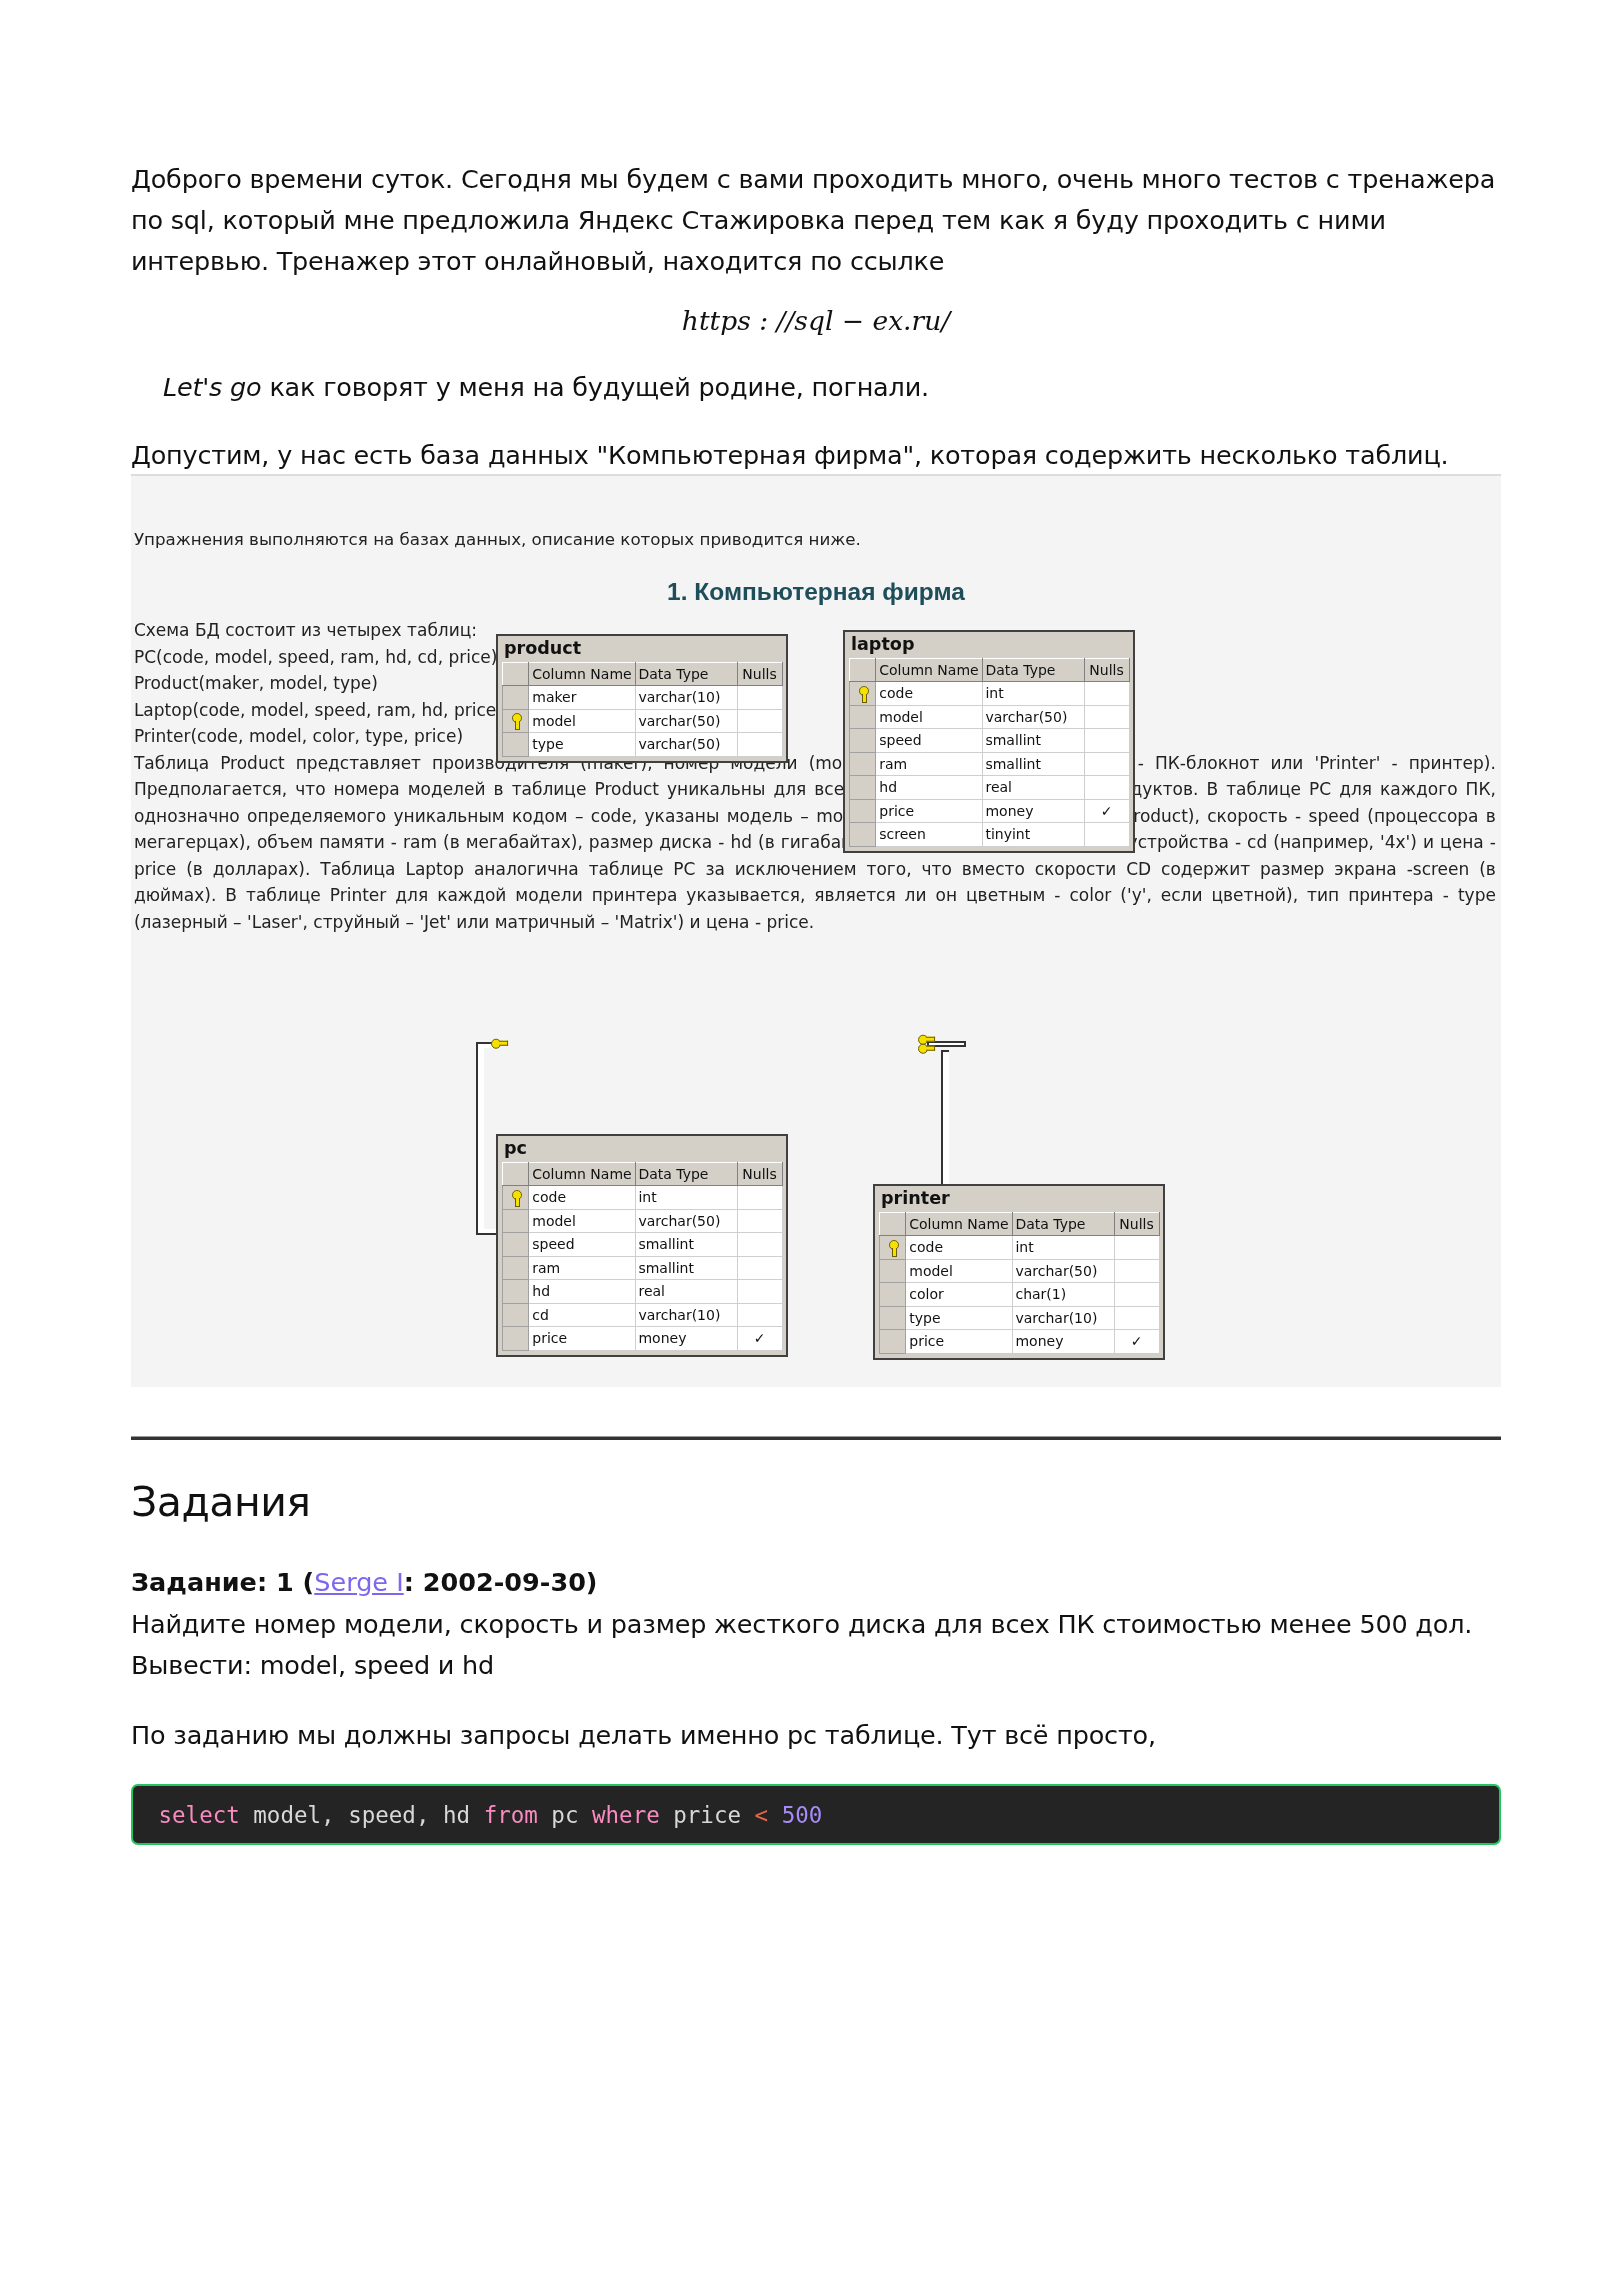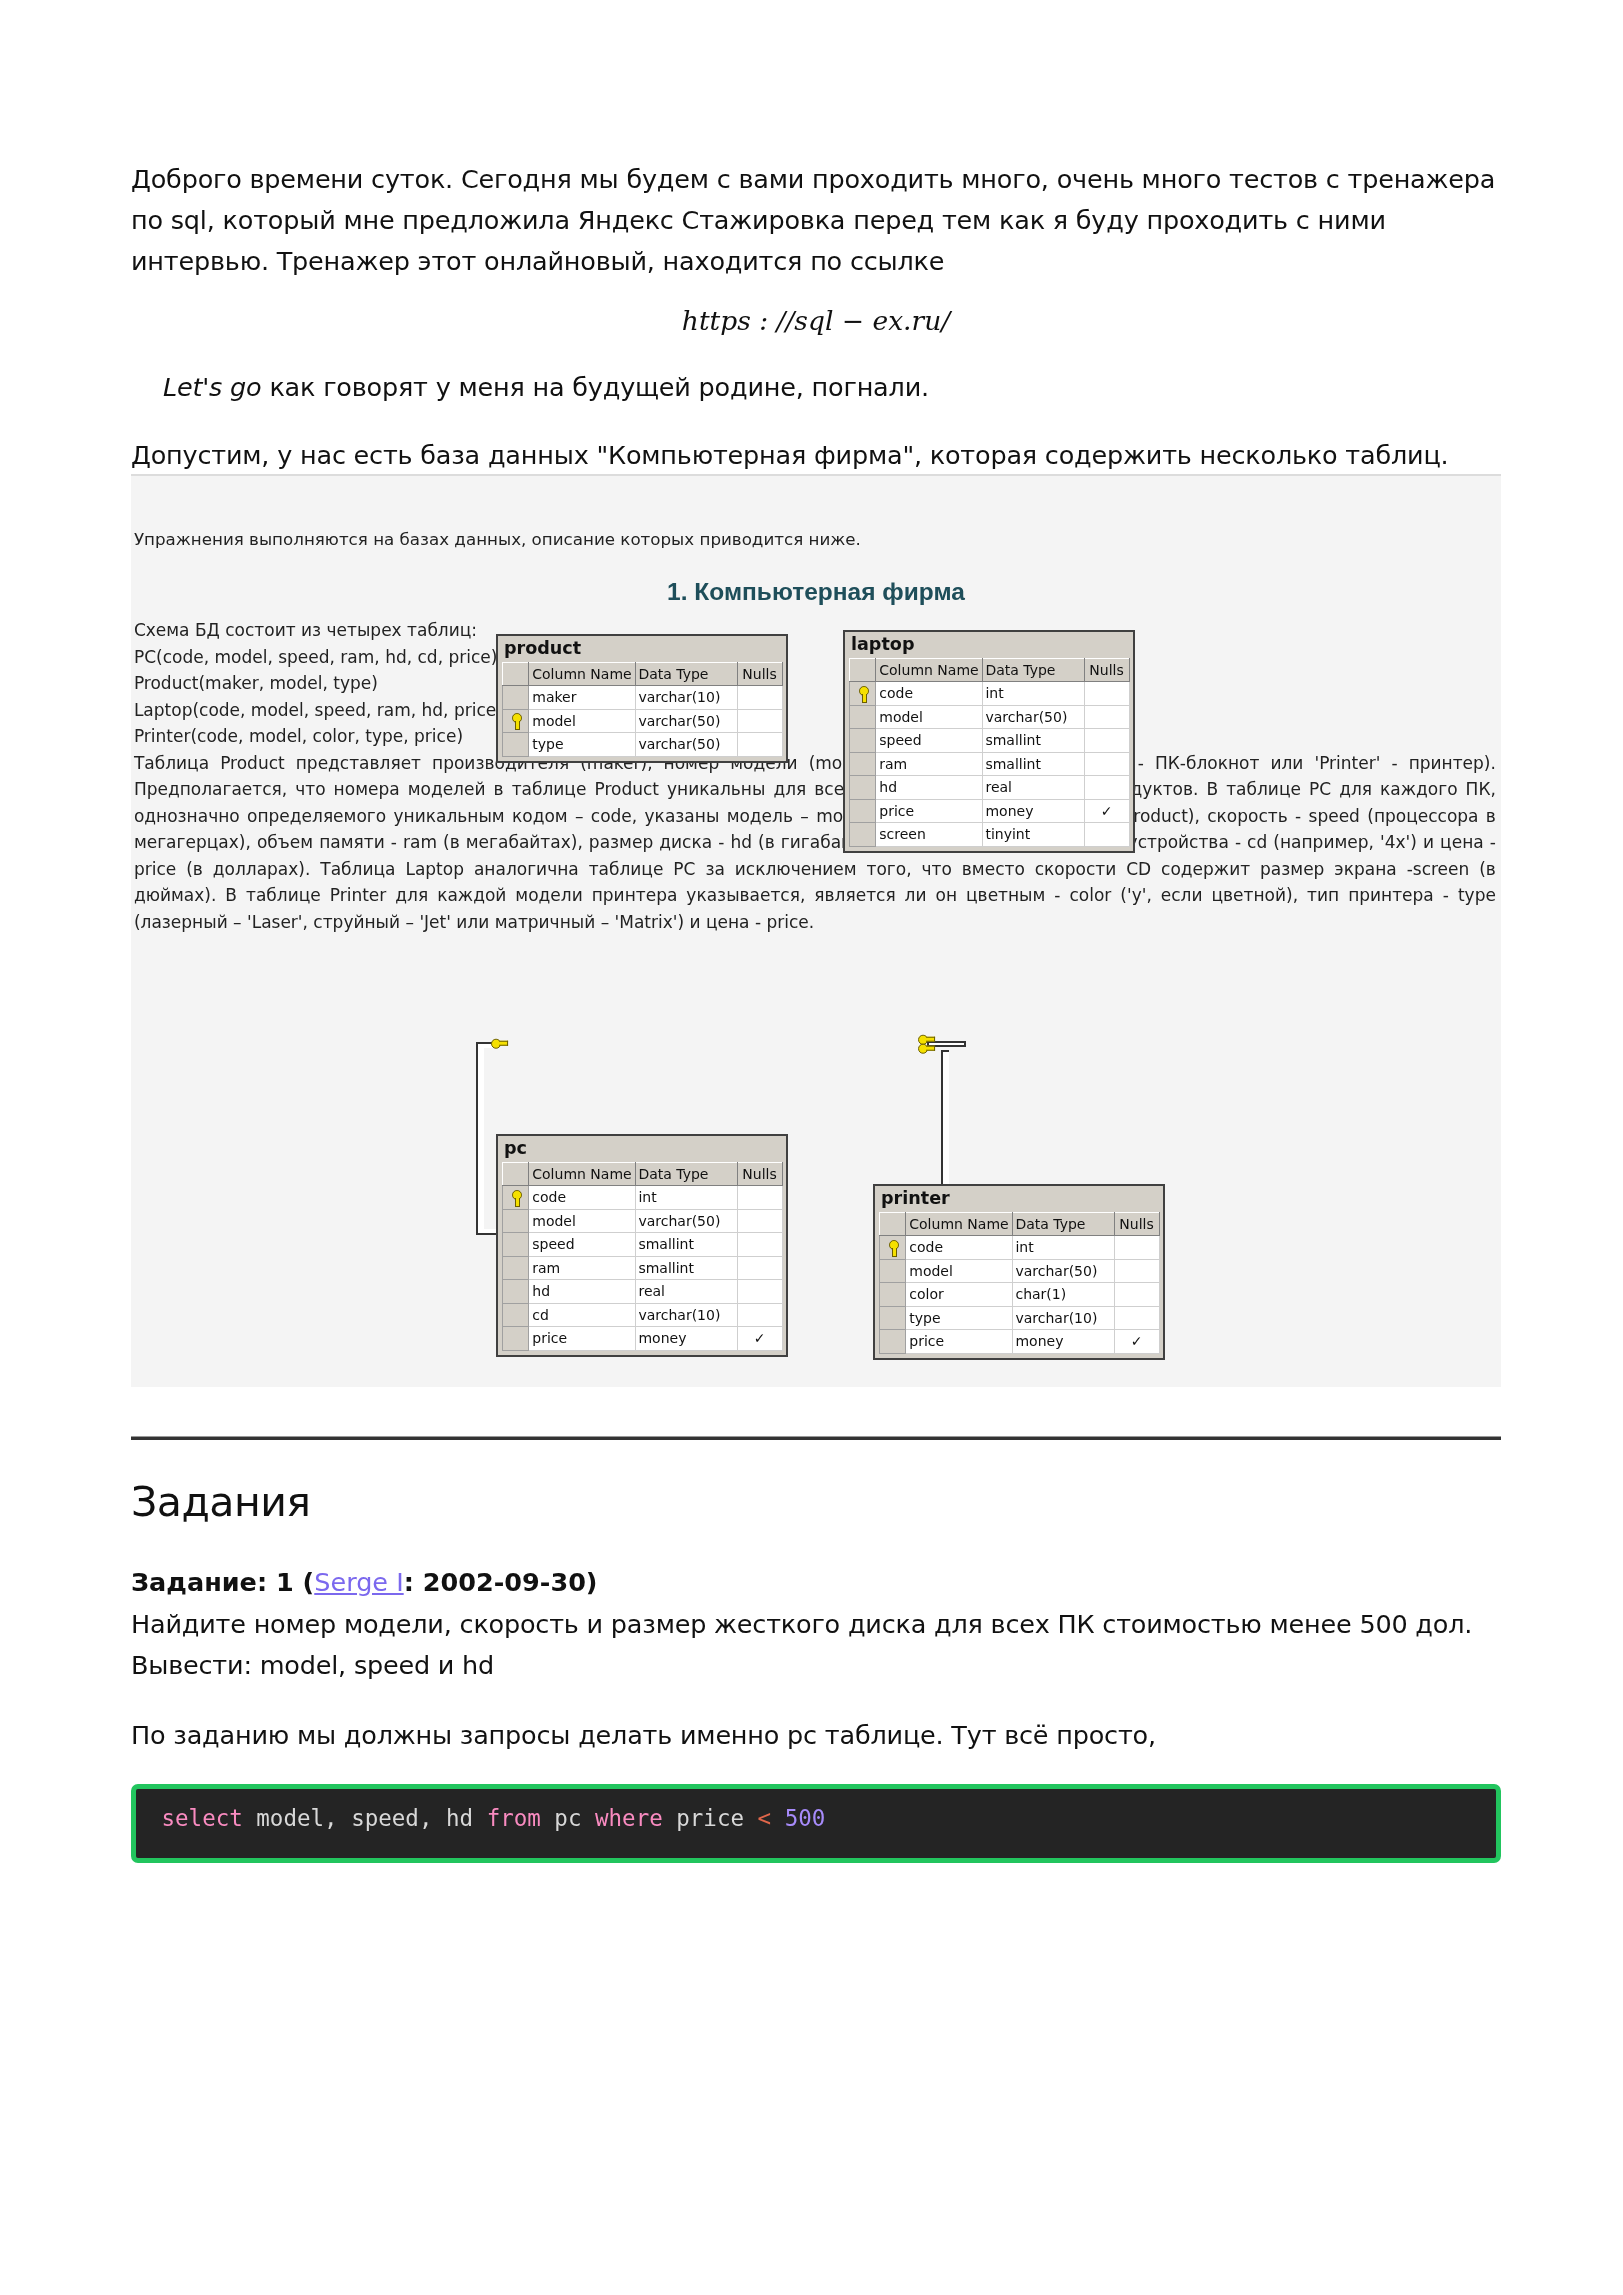--- a/index.html
+++ b/index.html
@@ -51,22 +51,22 @@
   .wire { position: absolute; background: #ffffff; border: 2px solid #333; }
 
   
   .hr { position: absolute; top: 1436px; left: 0; width: 1370px; height: 3.9px; background: #333; border-top: 1px solid #999; }
   .h-tasks { position: absolute; top: 1478px; left: 0; font-size: 41px; font-weight: 500; color: #111; letter-spacing: -0.5px; text-align: center; }
   .task-head { position: absolute; top: 1562px; left: 0; font-size: 25.5px; line-height: 41px; font-weight: bold; color: #111; }
   .task-head a { color: #7b68ee; text-decoration: underline; font-weight: normal; }
   .task-body { position: absolute; top: 1604px; left: 0; width: 1370px; }
   .p-simple { position: absolute; top: 1715px; left: 0; }
 
-  .code { position: absolute; top: 1784px; left: 0; width: 1370px; height: 79px; background: #242424;
-          border-radius: 6.9px; border: 5px solid #22c55e; }
+  .code { position: absolute; top: 1784px; left: 0; width: 1370px; height: 61px; background: #242424;
+          border-radius: 6.9px; border: 2px solid #22c55e; }
   .code pre { position: absolute; left: 25.5px; top: 13.7px; font-family: "DejaVu Sans Mono", monospace; font-size: 22.5px;
               line-height: 31px; color: #d8d8d8; }
   .kw { color: #f98bc0; }
   .op { color: #e0664a; }
   .num { color: #a78bfa; }
 </style>
 </head>
 <body>
 
 <div class="page">

